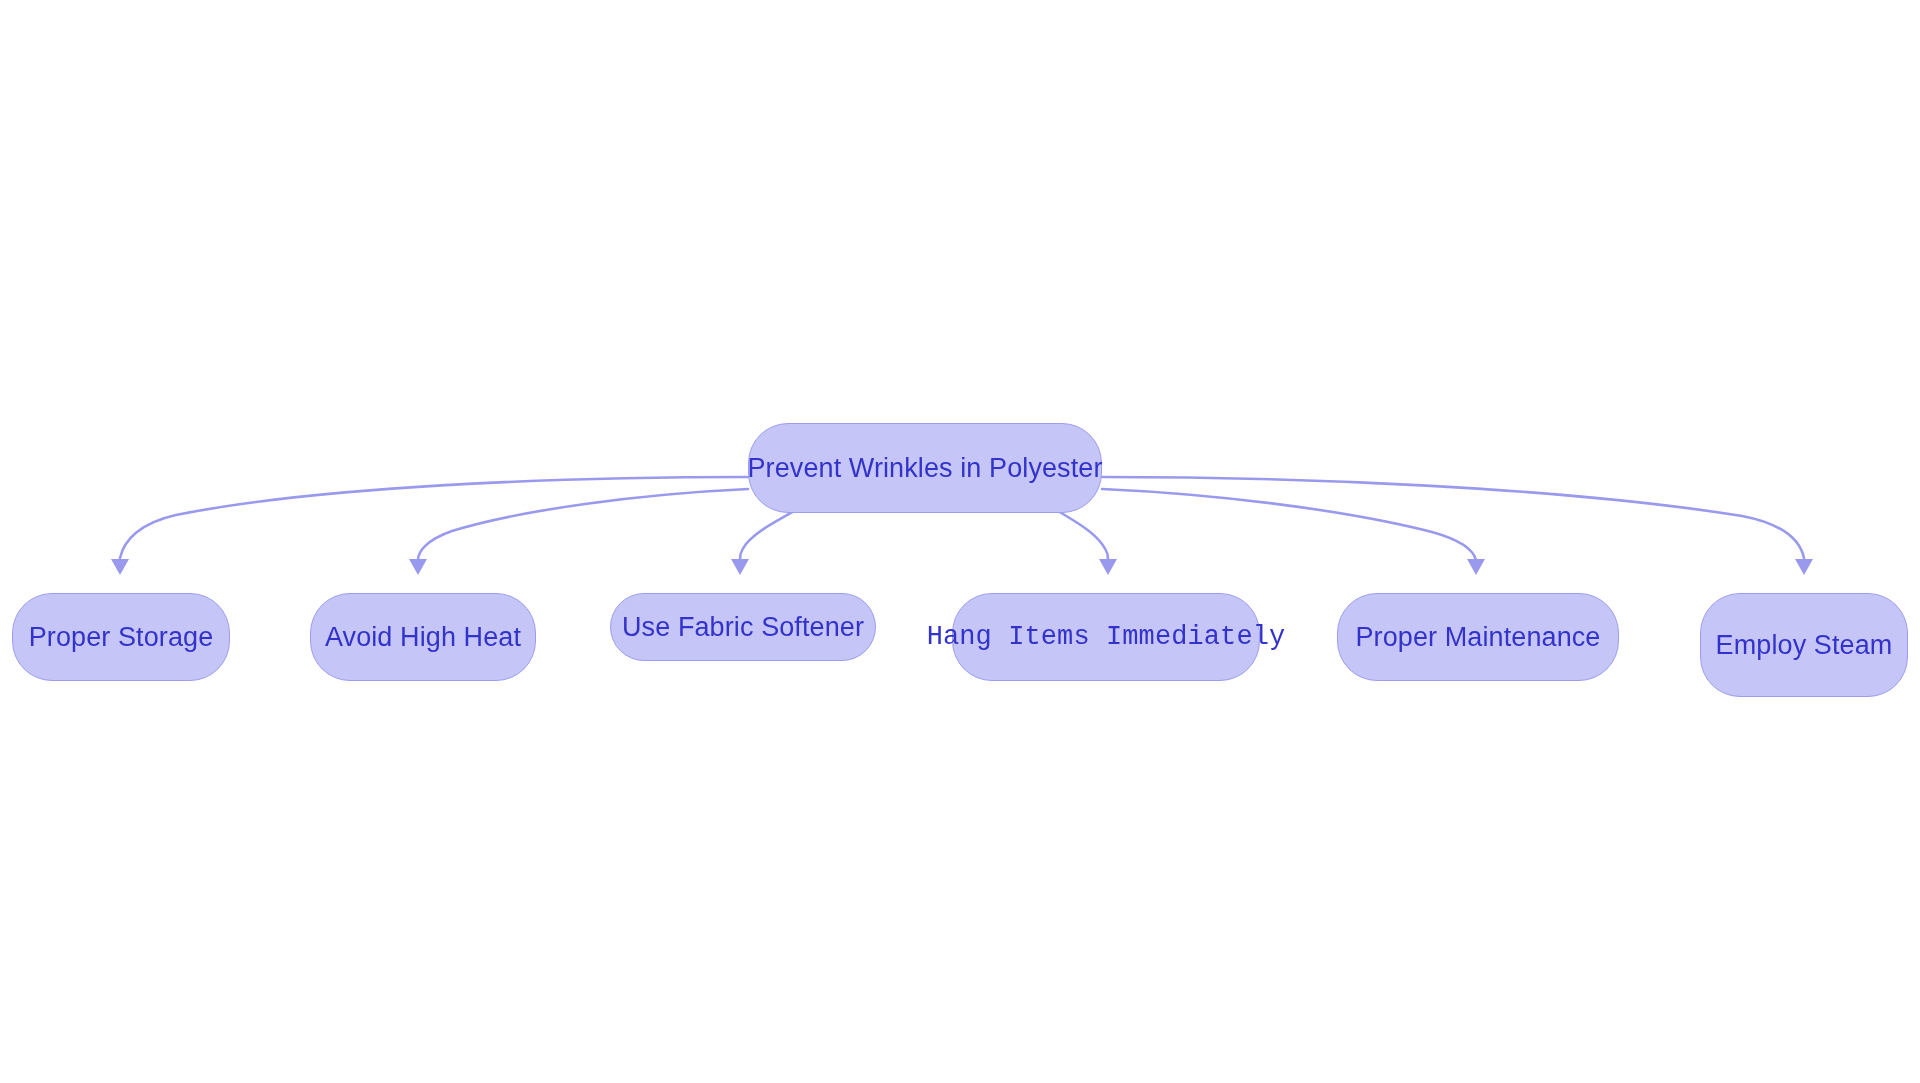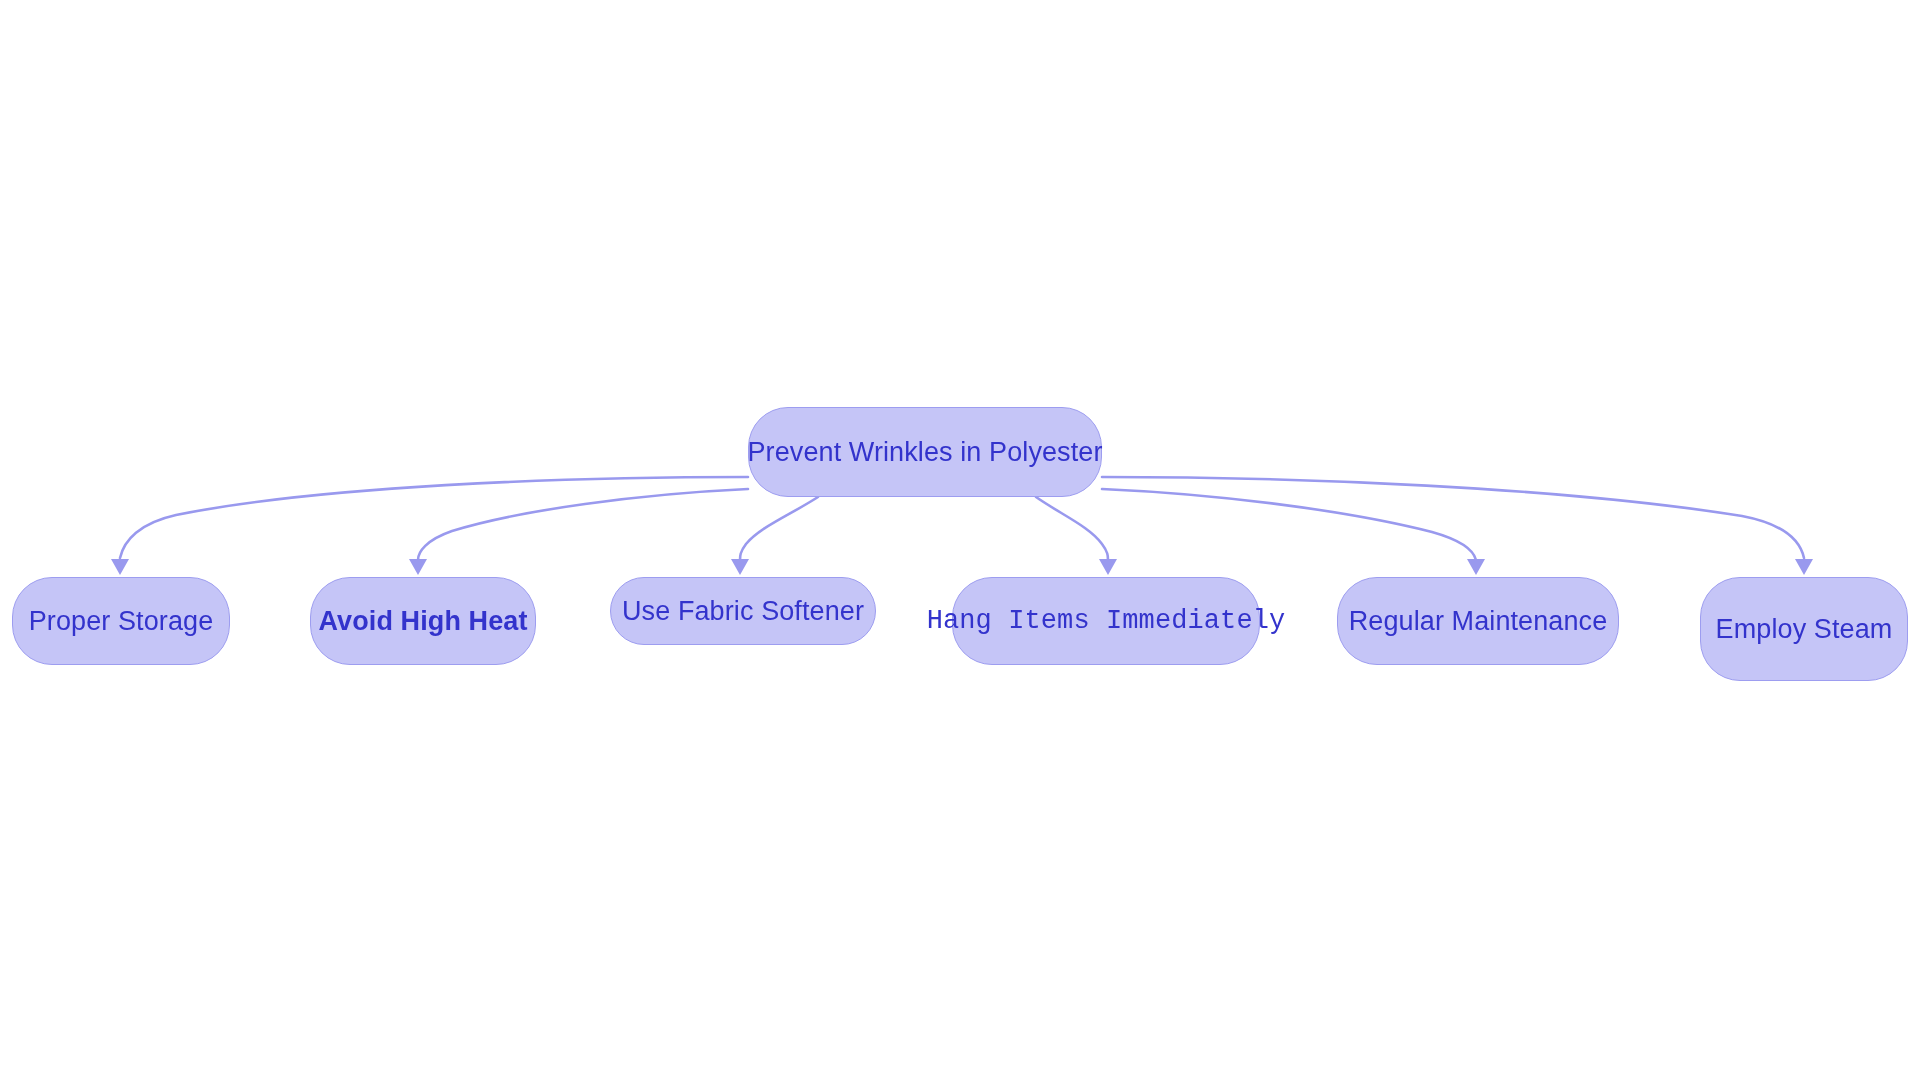--- a/index.html
+++ b/index.html
@@ -34,20 +34,21 @@
     justify-content: center;
     background: #c5c5f7;
     border: 1.6px solid #9d9df0;
     border-radius: 40px;
     color: #3333cc;
     font-size: 27px;
     font-weight: 400;
     letter-spacing: 0.1px;
     white-space: nowrap;
     z-index: 2;
+    margin-top: 16px;
   }
   .node-label {
     color: #3333cc;
     line-height: 1;
     pointer-events: none;
   }
   .edge-path {
     fill: none;
     stroke: #9999ee;
     stroke-width: 2.6px;
@@ -90,30 +91,30 @@
       </g>
     </svg>
 
   <div id="node-layer">
       <div class="node" style="left: 748px; top: 407px; width: 354px; height: 90px;">
         <span class="node-label">Prevent Wrinkles in Polyester</span>
       </div>
       <div class="node" style="left: 12px; top: 577px; width: 218px; height: 88px;">
         <span class="node-label">Proper Storage</span>
       </div>
-      <div class="node" style="left: 310px; top: 577px; width: 226px; height: 88px; font-weight: bold;">
+      <div class="node" style="left: 310px; top: 577px; width: 226px; height: 88px;">
         <span class="node-label">Avoid High Heat</span>
       </div>
       <div class="node" style="left: 610px; top: 577px; width: 266px; height: 68px;">
         <span class="node-label">Use Fabric Softener</span>
       </div>
       <div class="node" style="left: 952px; top: 577px; width: 308px; height: 88px; font-family: Liberation Mono, monospace;">
         <span class="node-label">Hang Items Immediately</span>
       </div>
       <div class="node" style="left: 1337px; top: 577px; width: 282px; height: 88px;">
-        <span class="node-label">Regular Maintenance</span>
+        <span class="node-label">Proper Maintenance</span>
       </div>
       <div class="node" style="left: 1700px; top: 577px; width: 208px; height: 104px;">
         <span class="node-label">Employ Steam</span>
       </div>
     </div>
 
 </div>
 
 </body></html>

